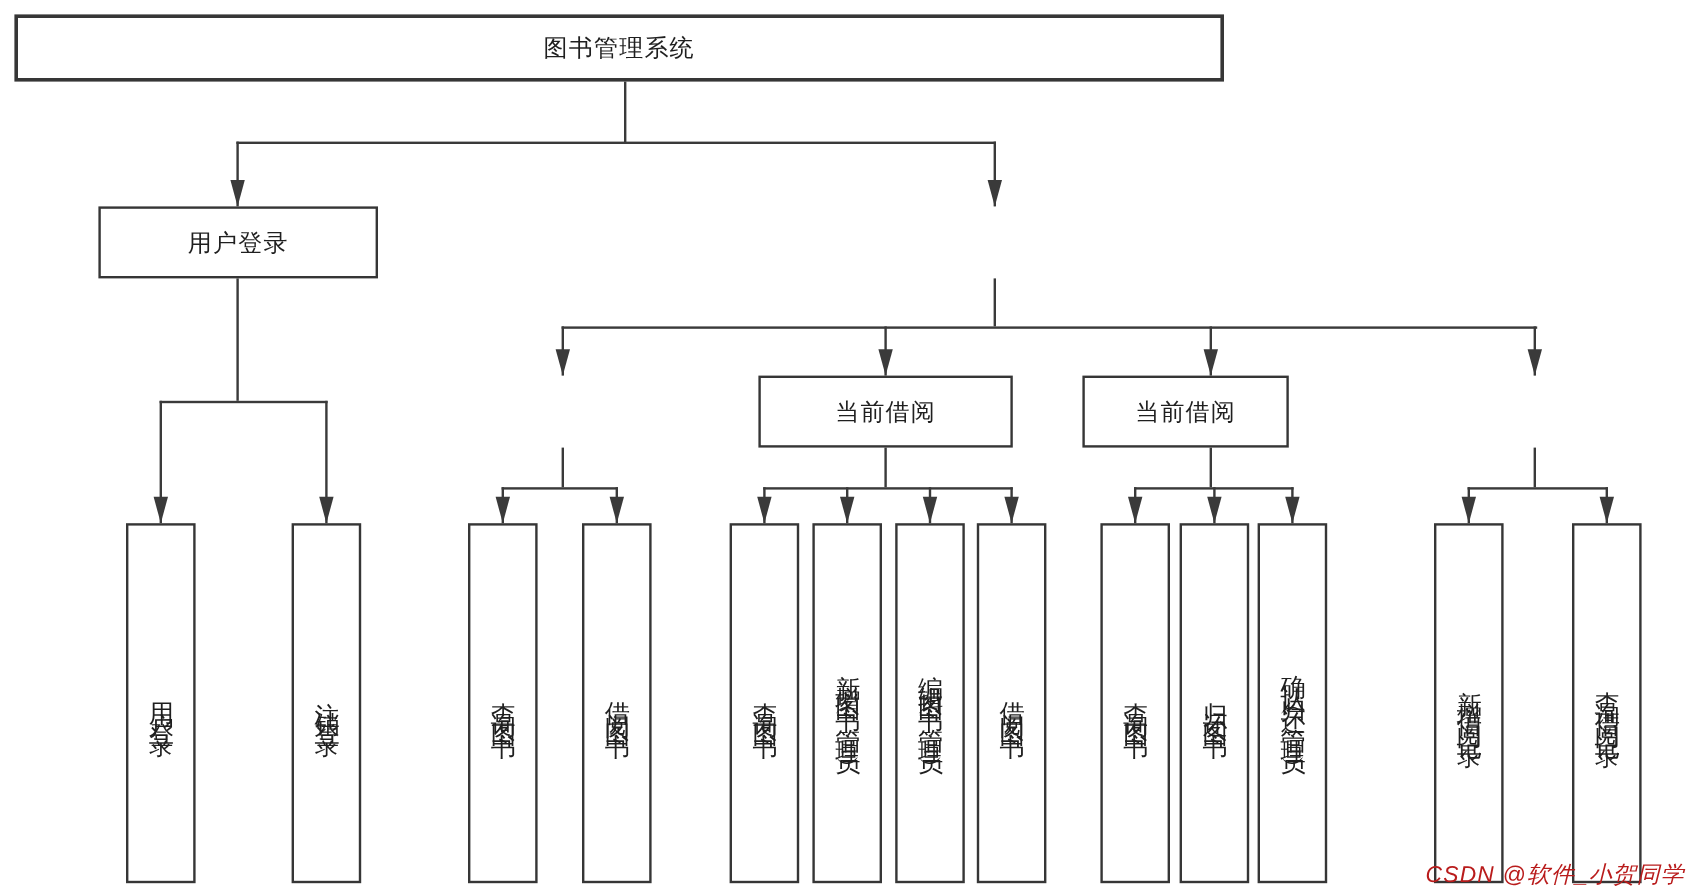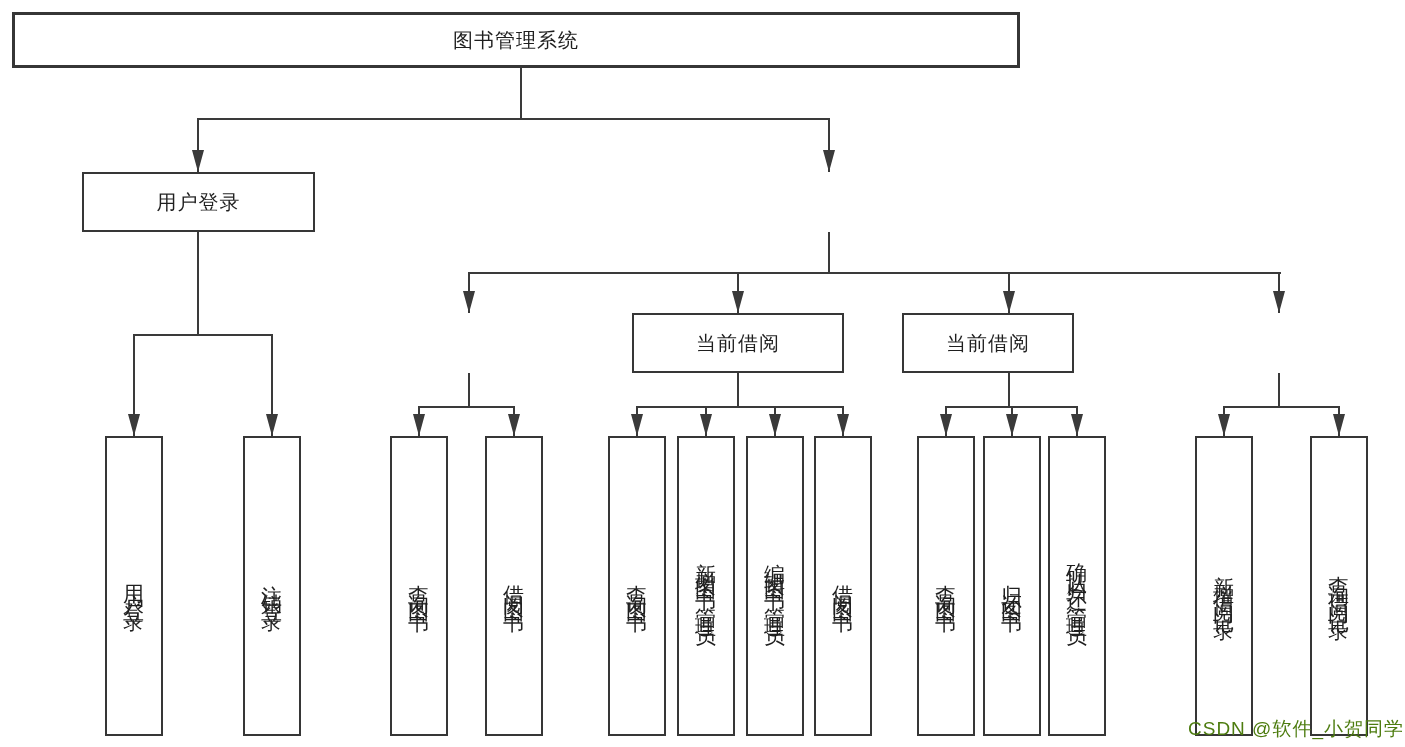--- a/index.html
+++ b/index.html
@@ -17,22 +17,22 @@
     writing-mode:vertical-rl;text-orientation:mixed;
     font-size:21px;letter-spacing:9px;line-height:1;color:#1f1f1f;
   }
   .line{position:absolute;background:#3a3a3a;}
   .arrow{
     position:absolute;width:0;height:0;
     border-left:6px solid transparent;border-right:6px solid transparent;
     border-top:22px solid #3a3a3a;
   }
   .watermark{
-    position:absolute;left:1188px;top:716px;font-size:19px;color:#4d7c0f;
-    letter-spacing:1px;white-space:nowrap;
+    position:absolute;left:1188px;top:716px;font-size:19px;color:#b91c1c;
+    letter-spacing:1px;white-space:nowrap;font-style:italic;
   }
 </style>
 </head>
 <body>
 
 <div class="stage">
 
   <div class="box root-box hbox" style="left:12px;top:12px;width:1008px;height:56px">
     <span>图书管理系统</span>
   </div>

